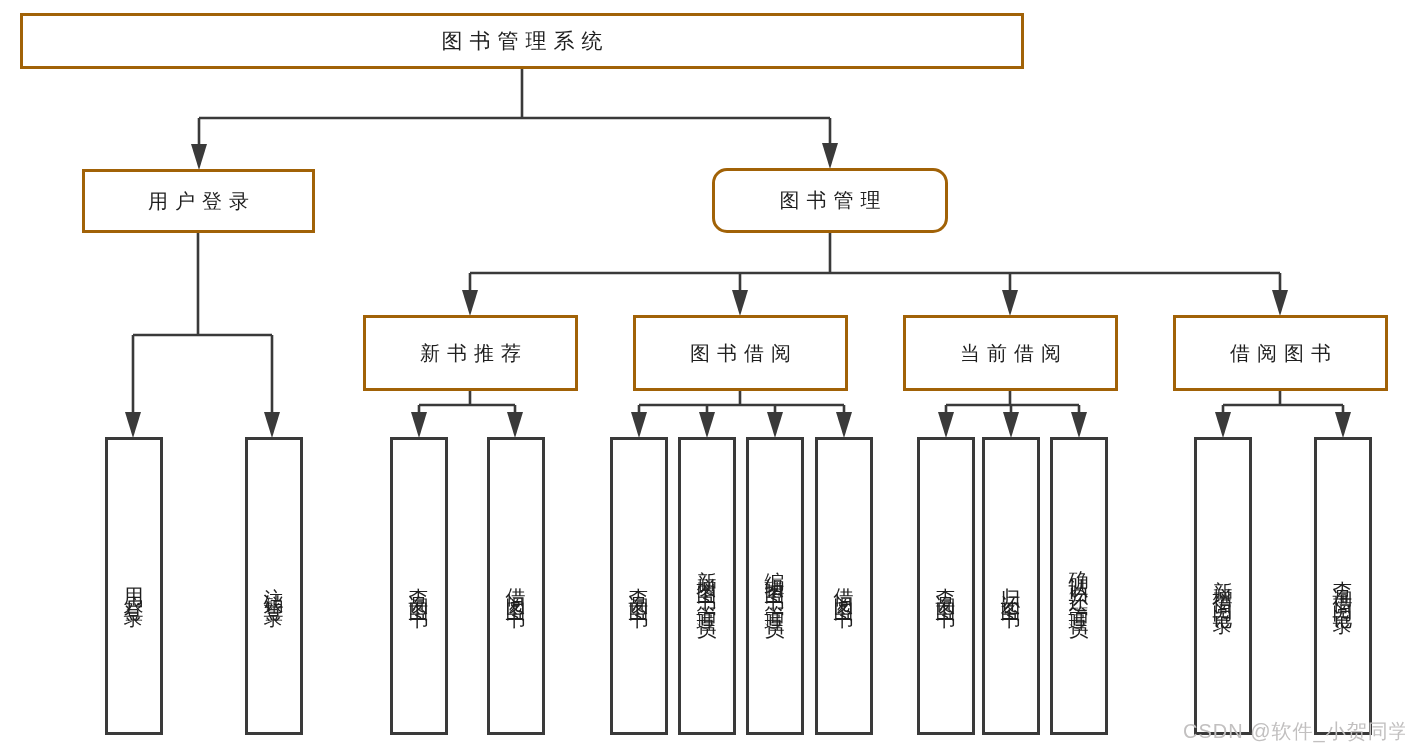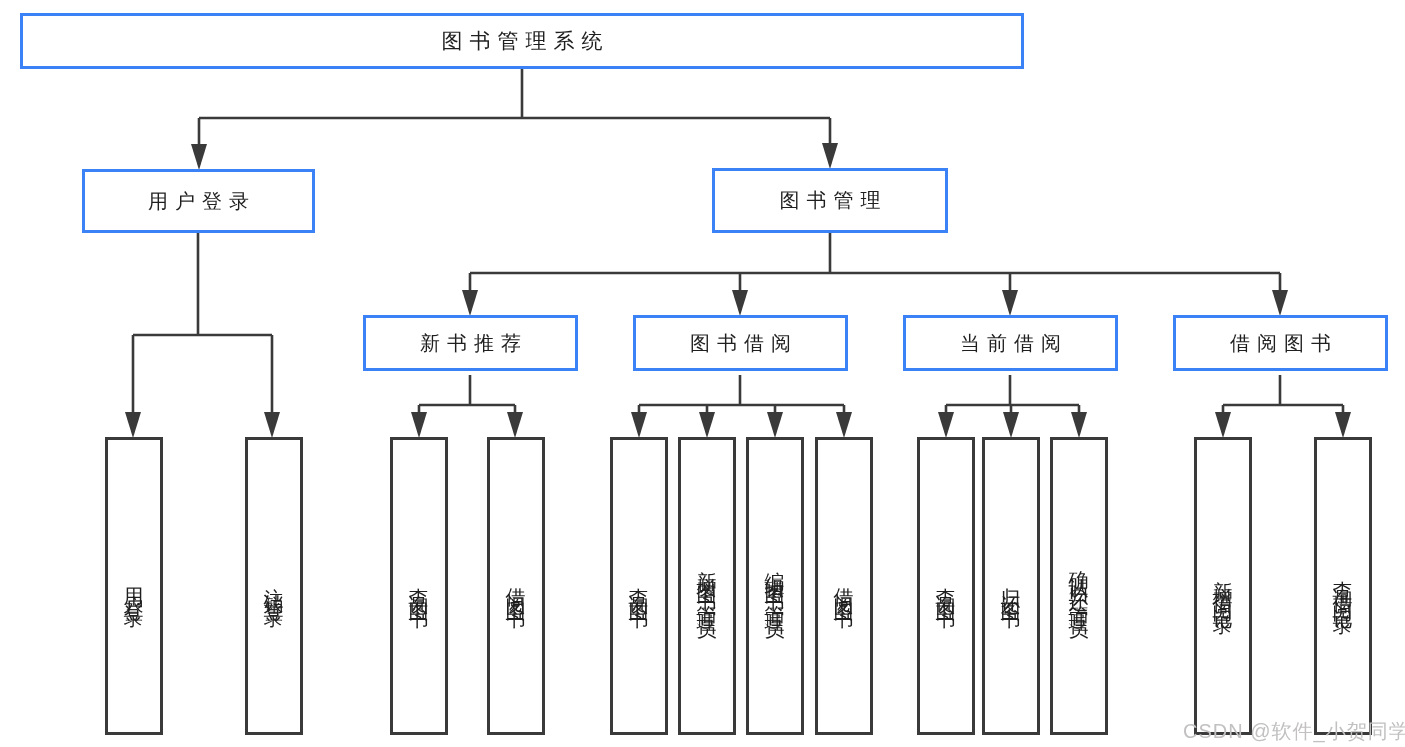--- a/index.html
+++ b/index.html
@@ -13,38 +13,38 @@
     overflow: hidden;
   }
   svg.connectors {
     position: absolute;
     left: 0; top: 0;
     width: 1405px; height: 747px;
   }
   .node {
     position: absolute;
     box-sizing: border-box;
-    border: 3px solid #3b82f6;
+    border: 3px solid #a16207;
     background: #ffffff;
     display: flex;
     align-items: center;
     justify-content: center;
     font-size: 20px;
     letter-spacing: 7px;
     text-indent: 7px; 
     white-space: nowrap;
   }
   .node.root {
     left: 20px; top: 13px; width: 1004px; height: 56px;
     font-size: 21px;
   }
   .node.lv2 { height: 64px; }
   .node.lv2.login  { left: 82px;  top: 169px; width: 233px; }
-  .node.lv2.manage { left: 712px; top: 168px; width: 236px; height: 65px; }
-  .node.lv3 { top: 315px; width: 215px; height: 56px; }
+  .node.lv2.manage { left: 712px; top: 168px; width: 236px; height: 65px; border-radius: 15px; }
+  .node.lv3 { top: 315px; width: 215px; height: 76px; }
   .leaf {
     position: absolute;
     box-sizing: border-box;
     border: 3px solid #3a3a3a;
     background: #ffffff;
     top: 437px;
     width: 58px;
     height: 298px;
     display: flex;
     align-items: center;

